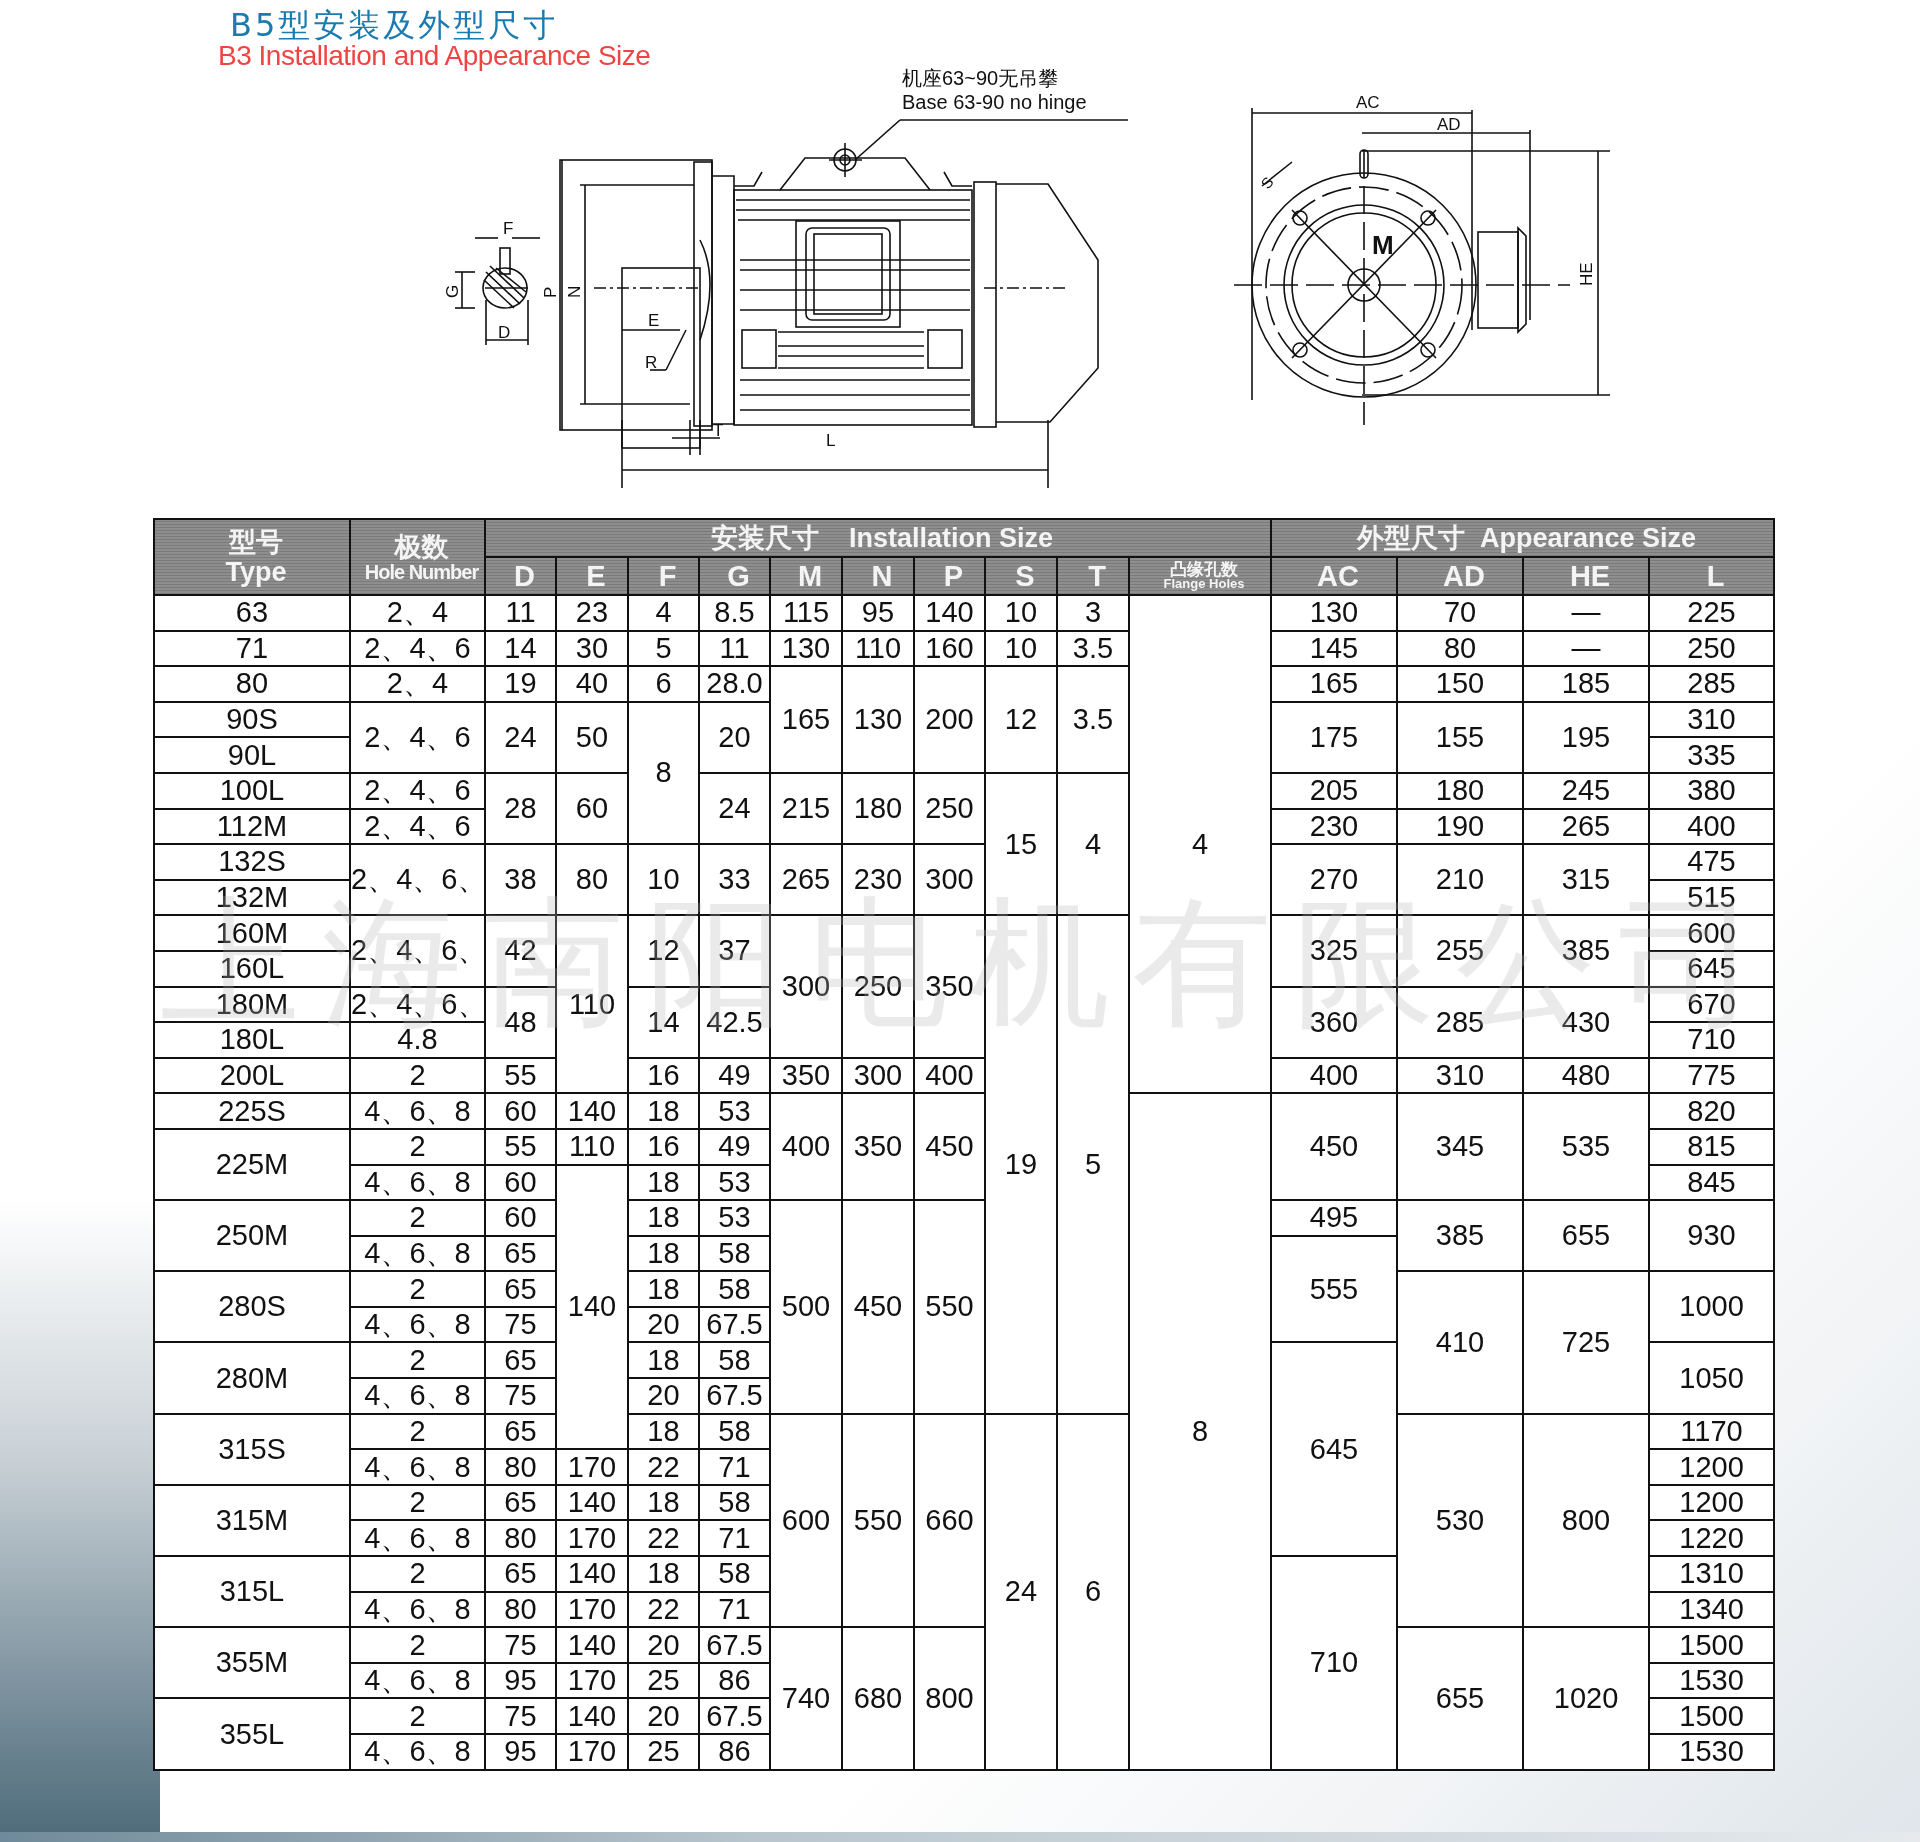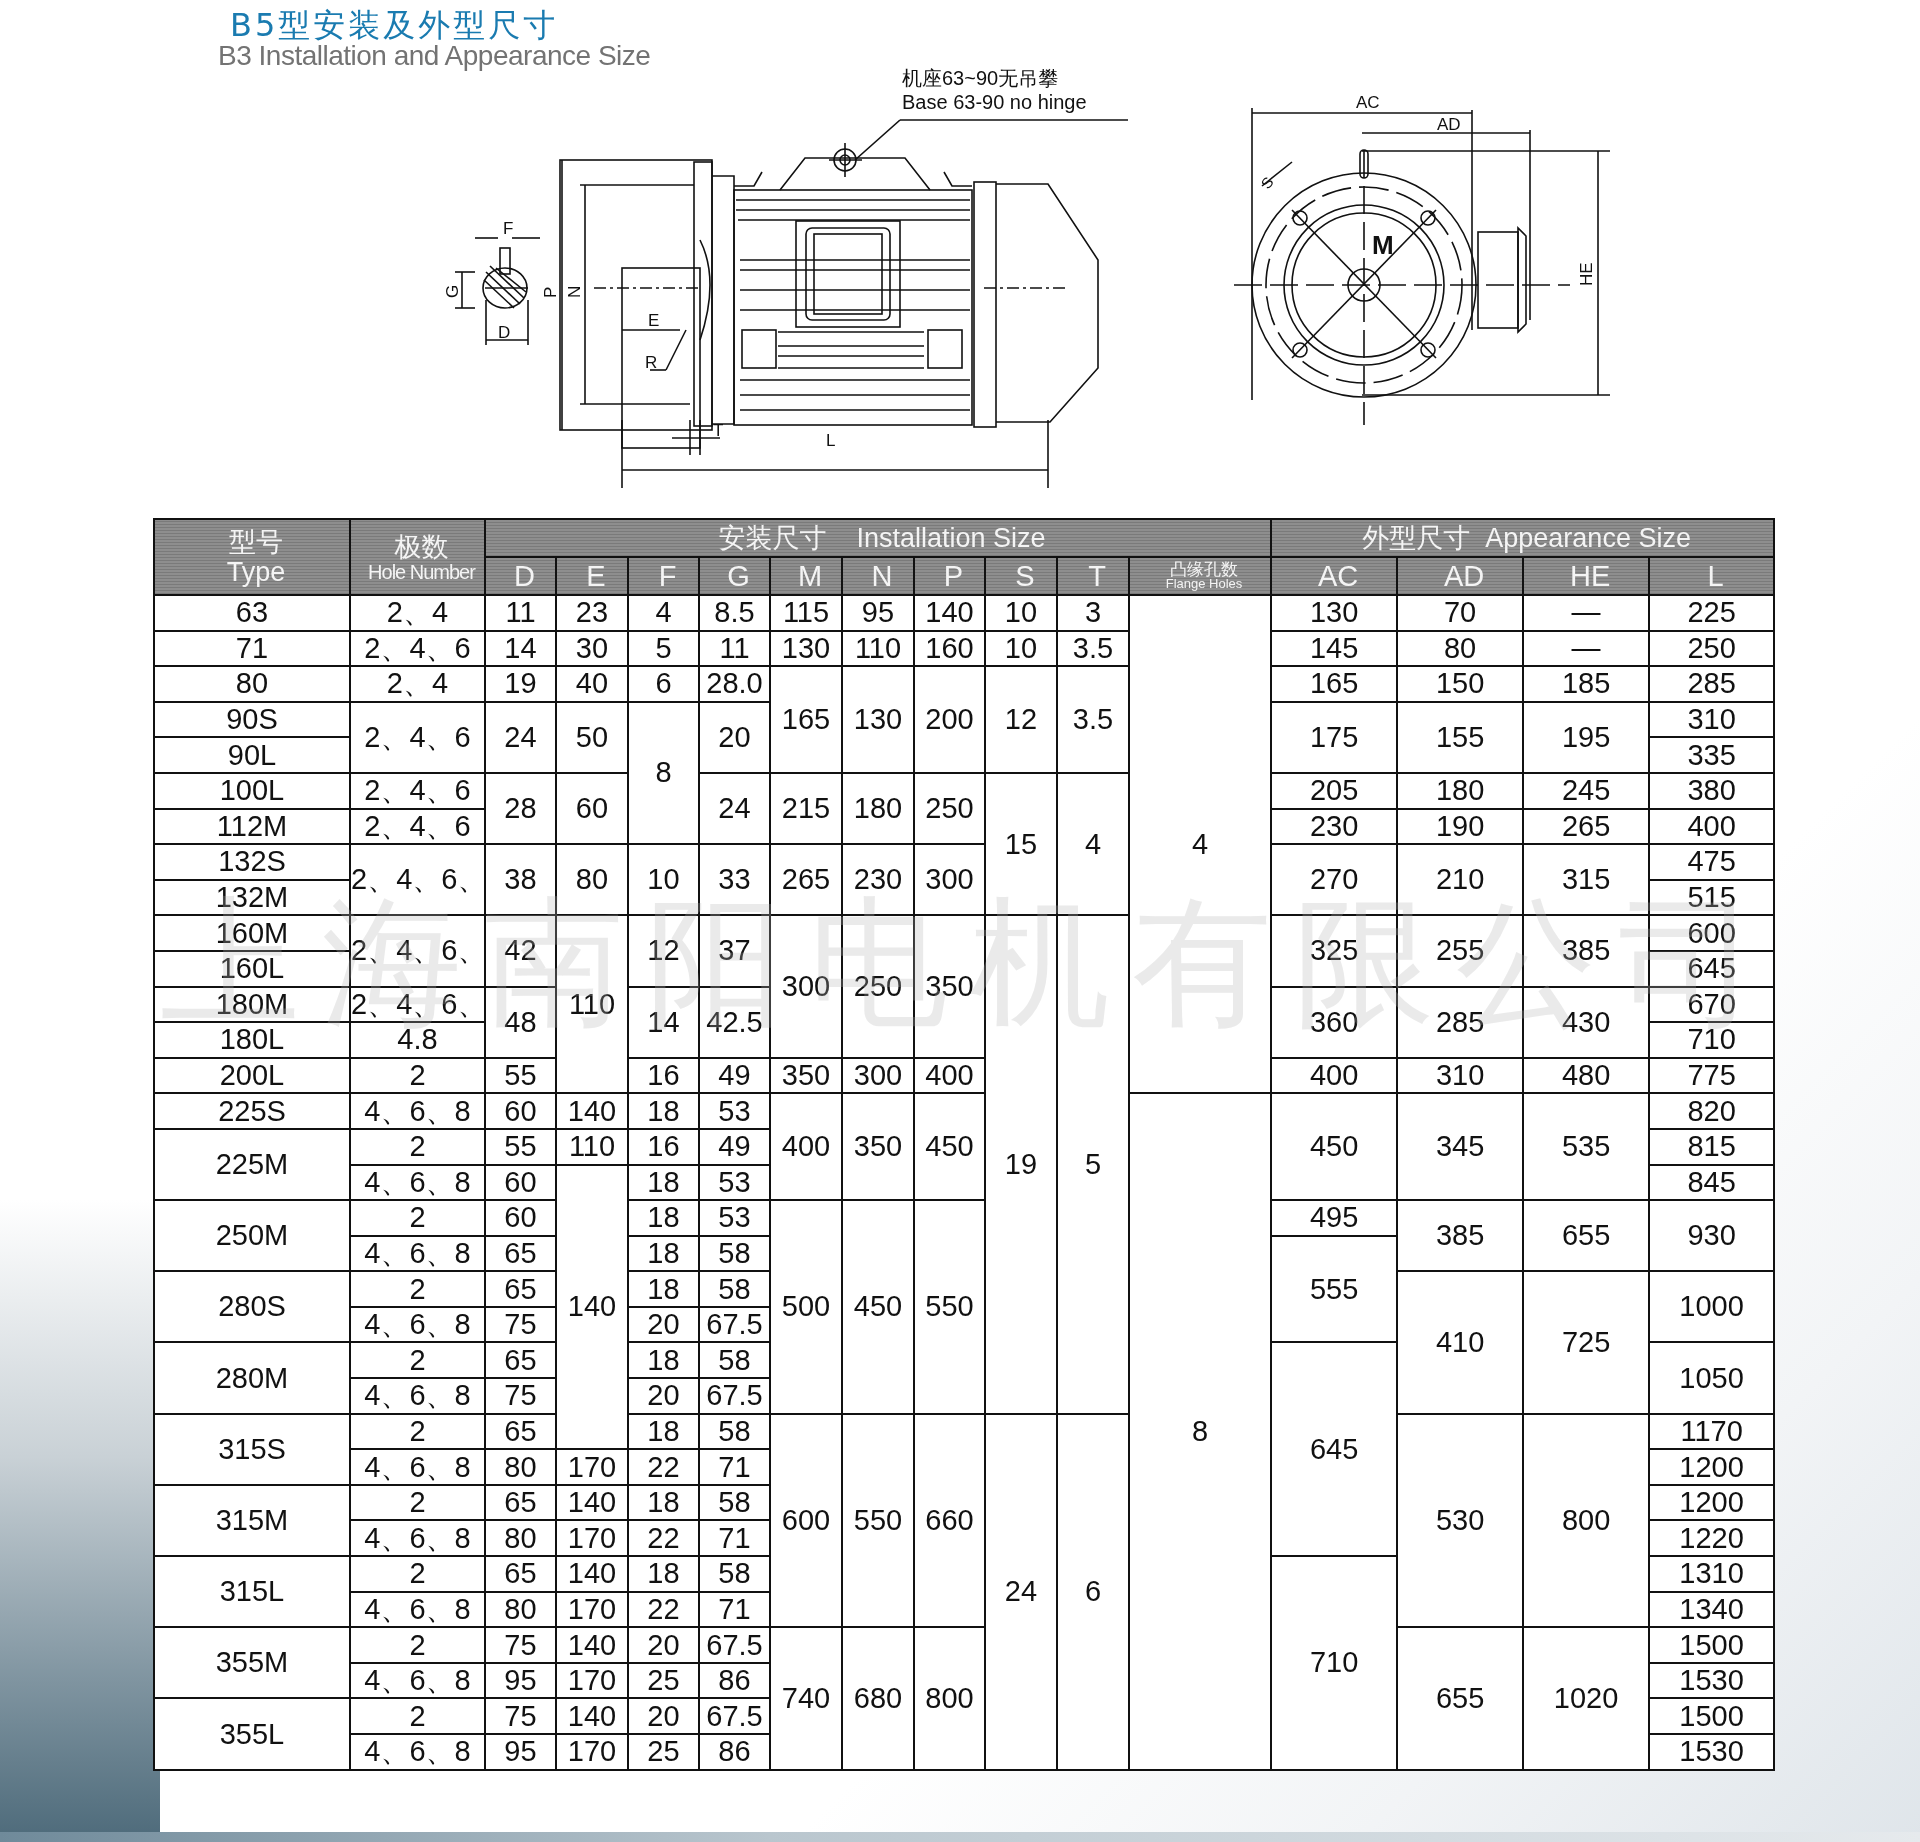--- a/index.html
+++ b/index.html
@@ -5,29 +5,29 @@
   html, body { margin:0; padding:0; }
   body { width:1920px; height:1842px; position:relative; overflow:hidden;
     background: linear-gradient(135deg, #ffffff 0%, #ffffff 70%, #f2f4f6 85%, #dfe5ea 100%);
     font-family: "Liberation Sans", sans-serif; color:#111; }
   .bg-left { position:absolute; left:0; top:1200px; width:160px; height:642px;
     background: linear-gradient(180deg, #ffffff 0%, #c9d1d6 40%, #7f94a0 75%, #4d6a7a 100%); }
   .bg-bottom { position:absolute; left:0; top:1832px; width:1920px; height:10px;
     background: linear-gradient(90deg, #6f8a9a, #b9c6ce 40%, #e6eaed 100%); }
   .title-cn { position:absolute; left:230px; top:4px; font-size:32px; color:#1a7bb0; letter-spacing:3px;
     font-family:"DejaVu Sans", sans-serif; }
-  .title-en { position:absolute; left:218px; top:40px; font-size:28px; color:#737373; letter-spacing:-0.5px; }
+  .title-en { position:absolute; left:218px; top:40px; font-size:28px; color:#ef4444; letter-spacing:-0.5px; }
   .drawing { position:absolute; left:0; top:60px; }
   .note { position:absolute; left:902px; top:66px; font-size:20px; line-height:24px; }
   .note span { display:block; }
   table.spec { position:absolute; left:153px; top:518px; width:1620px; border-collapse:collapse;
     table-layout:fixed; background:#fff; }
   table.spec td, table.spec th { border:2px solid #111; text-align:center; padding:0; overflow:hidden; white-space:nowrap; }
   table.spec th { background: repeating-linear-gradient(0deg, #7a7a7a 0px, #7a7a7a 1px, #8e8e8e 1px, #8e8e8e 3px);
-    color:#f4f4f4; font-weight:normal; font-size:27px;padding-left:8px; }
+    color:#f4f4f4; font-weight:bold; font-size:27px;padding-left:8px; }
   table.spec th.grp { height:36px; }
   table.spec th.sub { height:36px; font-size:29px; }
   table.spec th .small { display:block; font-size:20px; line-height:20px; letter-spacing:-1px; }
   table.spec th .cn { display:block; font-size:27px; line-height:30px; }
   table.spec th .fl-cn { display:block; font-size:17px; line-height:16px; }
   table.spec th .fl-en { display:block; font-size:13px; line-height:12px; }
   table.spec td { font-size:29px; height:33.6px; line-height:33px; }
   .wm { position:absolute; left:160px; top:870px; font-size:140px; color:rgba(180,180,180,0.28);
     letter-spacing:22px; font-family:"DejaVu Sans", sans-serif; pointer-events:none; white-space:nowrap; }
 </style>

